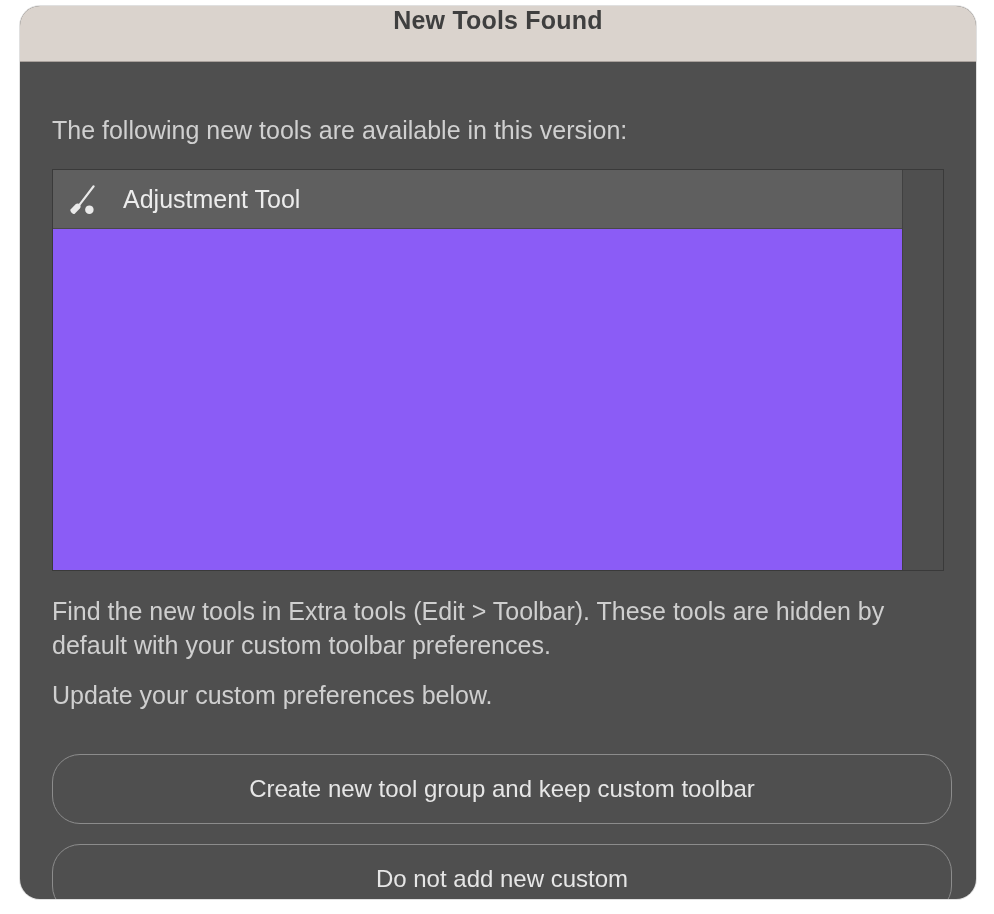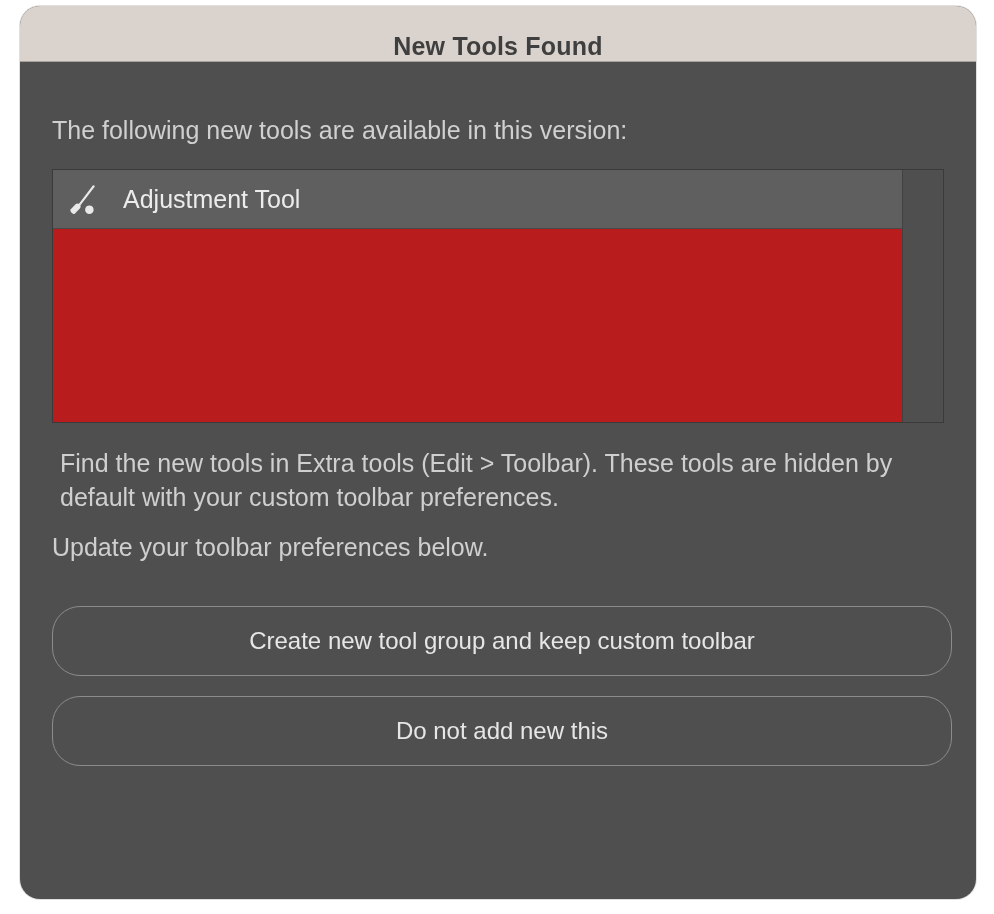--- a/index.html
+++ b/index.html
@@ -20,43 +20,43 @@
     border-radius: 20px;
     box-shadow: 0 0 0 1px rgba(0,0,0,0.12);
     overflow: hidden;
     background: #4f4f4f;
   }
   .titlebar {
     height: 55px;
     background: #dad3cd;
     border-bottom: 1px solid #a9a19c;
     display: flex;
-    align-items: flex-end;
+    align-items: flex-start;
     justify-content: center;
   }
   .titlebar-title {
     font-size: 25px;
     font-weight: 700;
     color: #3f3f3f;
     letter-spacing: 0.2px;
   }
   .body {
     padding: 54px 32px 28px 32px;
     color: #d8d8d8;
   }
   .intro {
     font-size: 25px;
     font-weight: 400;
     color: #d0d0d0;
     margin: 0 0 24px 0;
   }
   .tool-list {
     border: 1px solid #3a3a3a;
-    background: #b91c1c;
-    height: 254px;
+    background: #8b5cf6;
+    height: 402px;
     box-sizing: border-box;
     margin-bottom: 24px;
     position: relative;
   }
   .tool-row {
     height: 58px;
     background: #5f5f5f;
     border-bottom: 1px solid #494949;
     display: flex;
     align-items: center;
@@ -83,21 +83,21 @@
     top: 0;
     bottom: 0;
     width: 40px;
     background: #4f4f4f;
     border-left: 1px solid #414141;
   }
   .hint1 {
     font-size: 25px;
     color: #cfcfcf;
     line-height: 1.35;
-    margin: 0 0 18px 8px;
+    margin: 0 0 18px 0;
   }
   .hint2 {
     font-size: 25px;
     color: #cfcfcf;
     margin: 0 0 44px 0;
   }
   .btn {
     display: block;
     width: 900px;
     height: 70px;
@@ -136,20 +136,20 @@
             <path d="M13 21 L26 4"></path>
             <circle cx="22" cy="26" r="4" fill="currentColor" stroke="none"></circle>
           </svg>
         </span>
         <span class="tool-label">Adjustment Tool</span>
       </div>
       <div class="scrollbar"></div>
     </div>
 
     <p class="hint1">Find the new tools in Extra tools (Edit &gt; Toolbar). These tools are hidden by default with your custom toolbar preferences.</p>
-    <p class="hint2">Update your toolbar preferences below.</p>
+    <p class="hint2">Update your custom preferences below.</p>
 
     <button class="btn">Create new tool group and keep custom toolbar</button>
-    <button class="btn">Do not add new this</button>
+    <button class="btn">Do not add new custom</button>
 
   </div>
 
 </div>
 
 </body></html>

